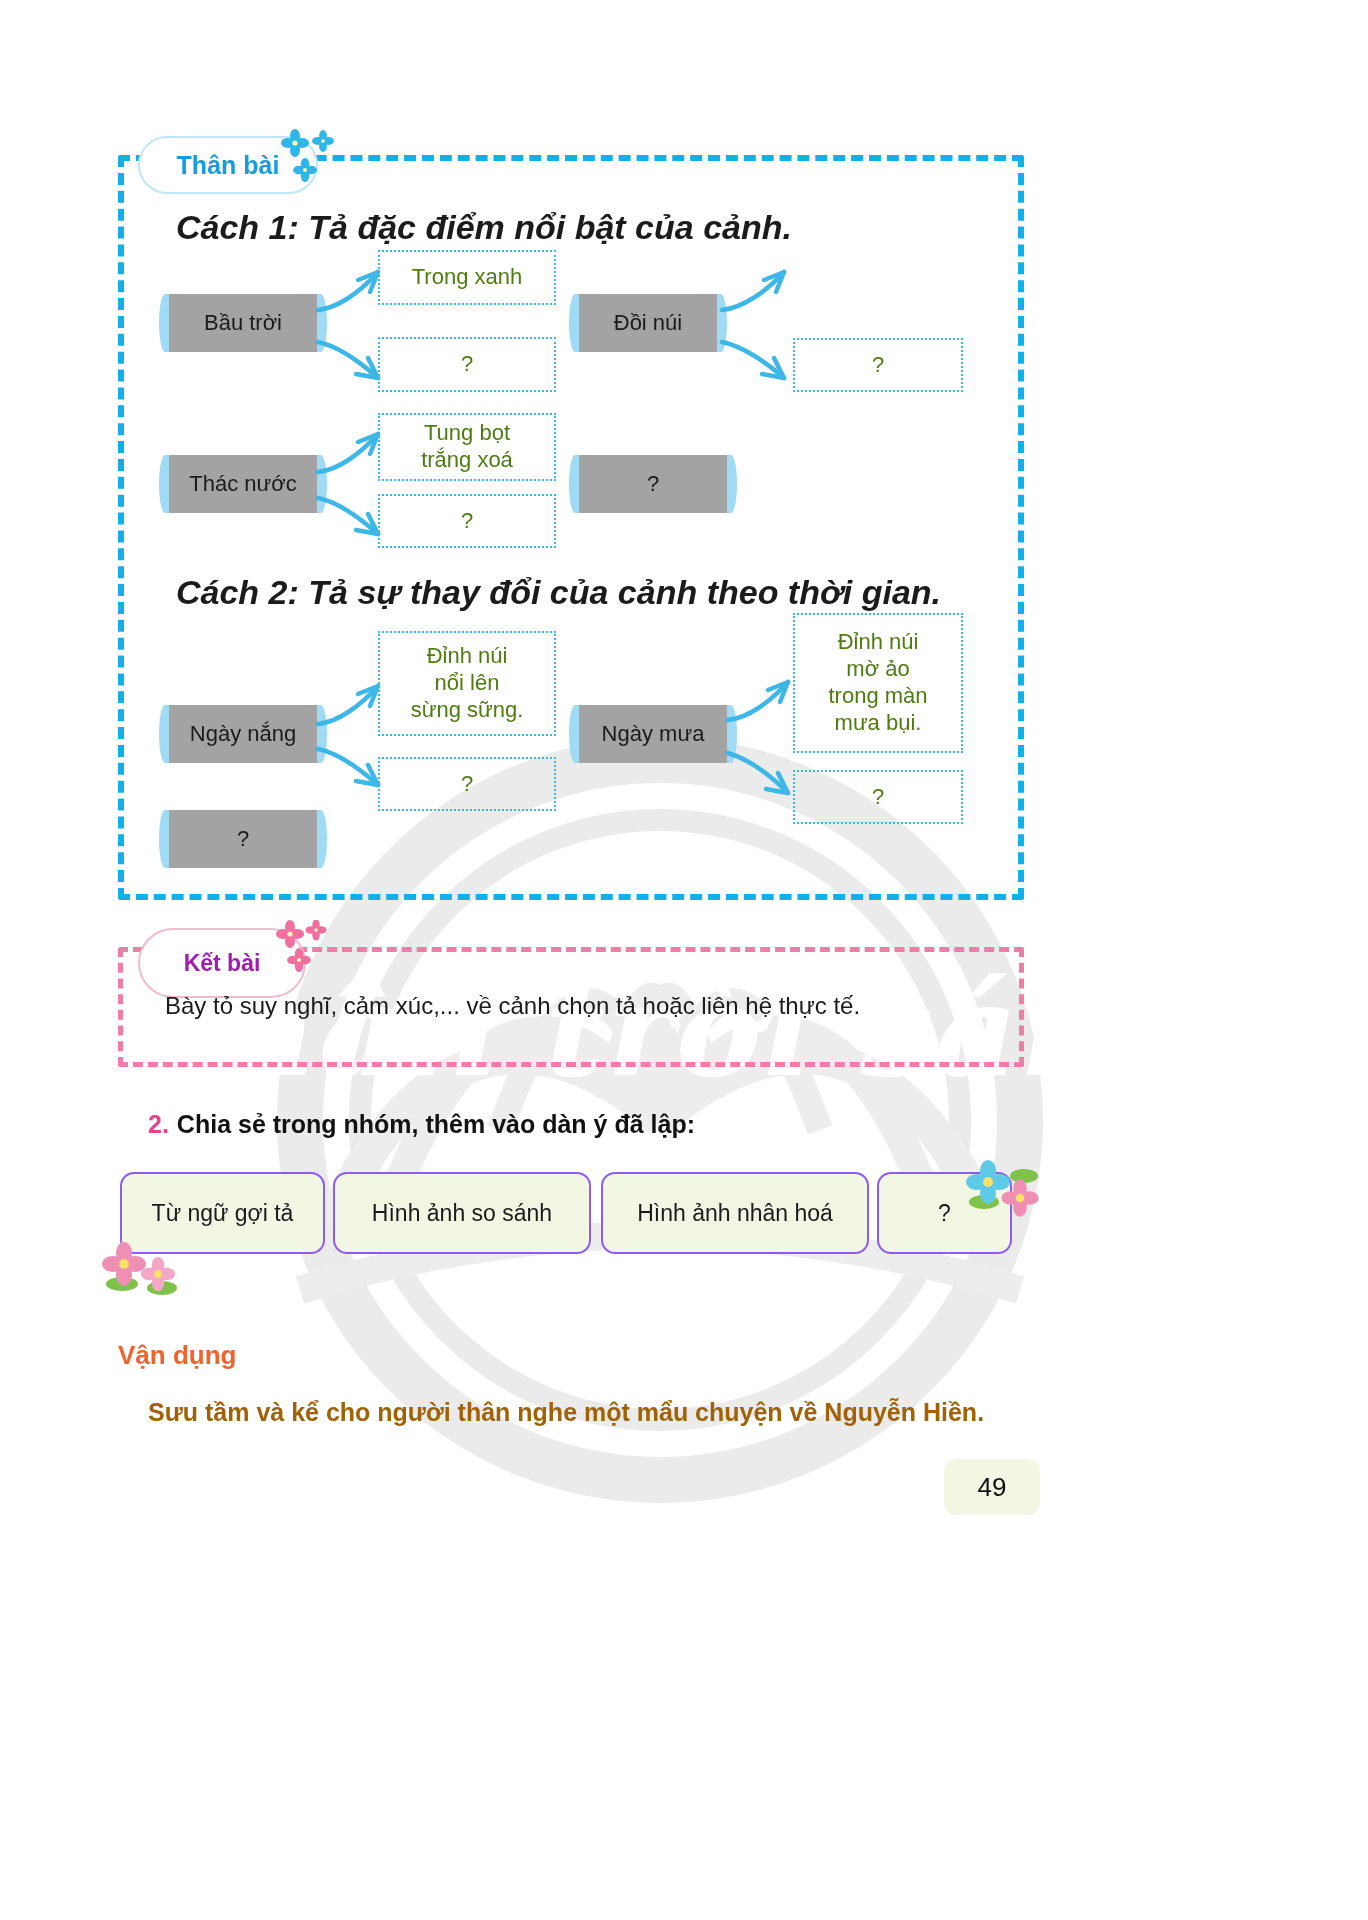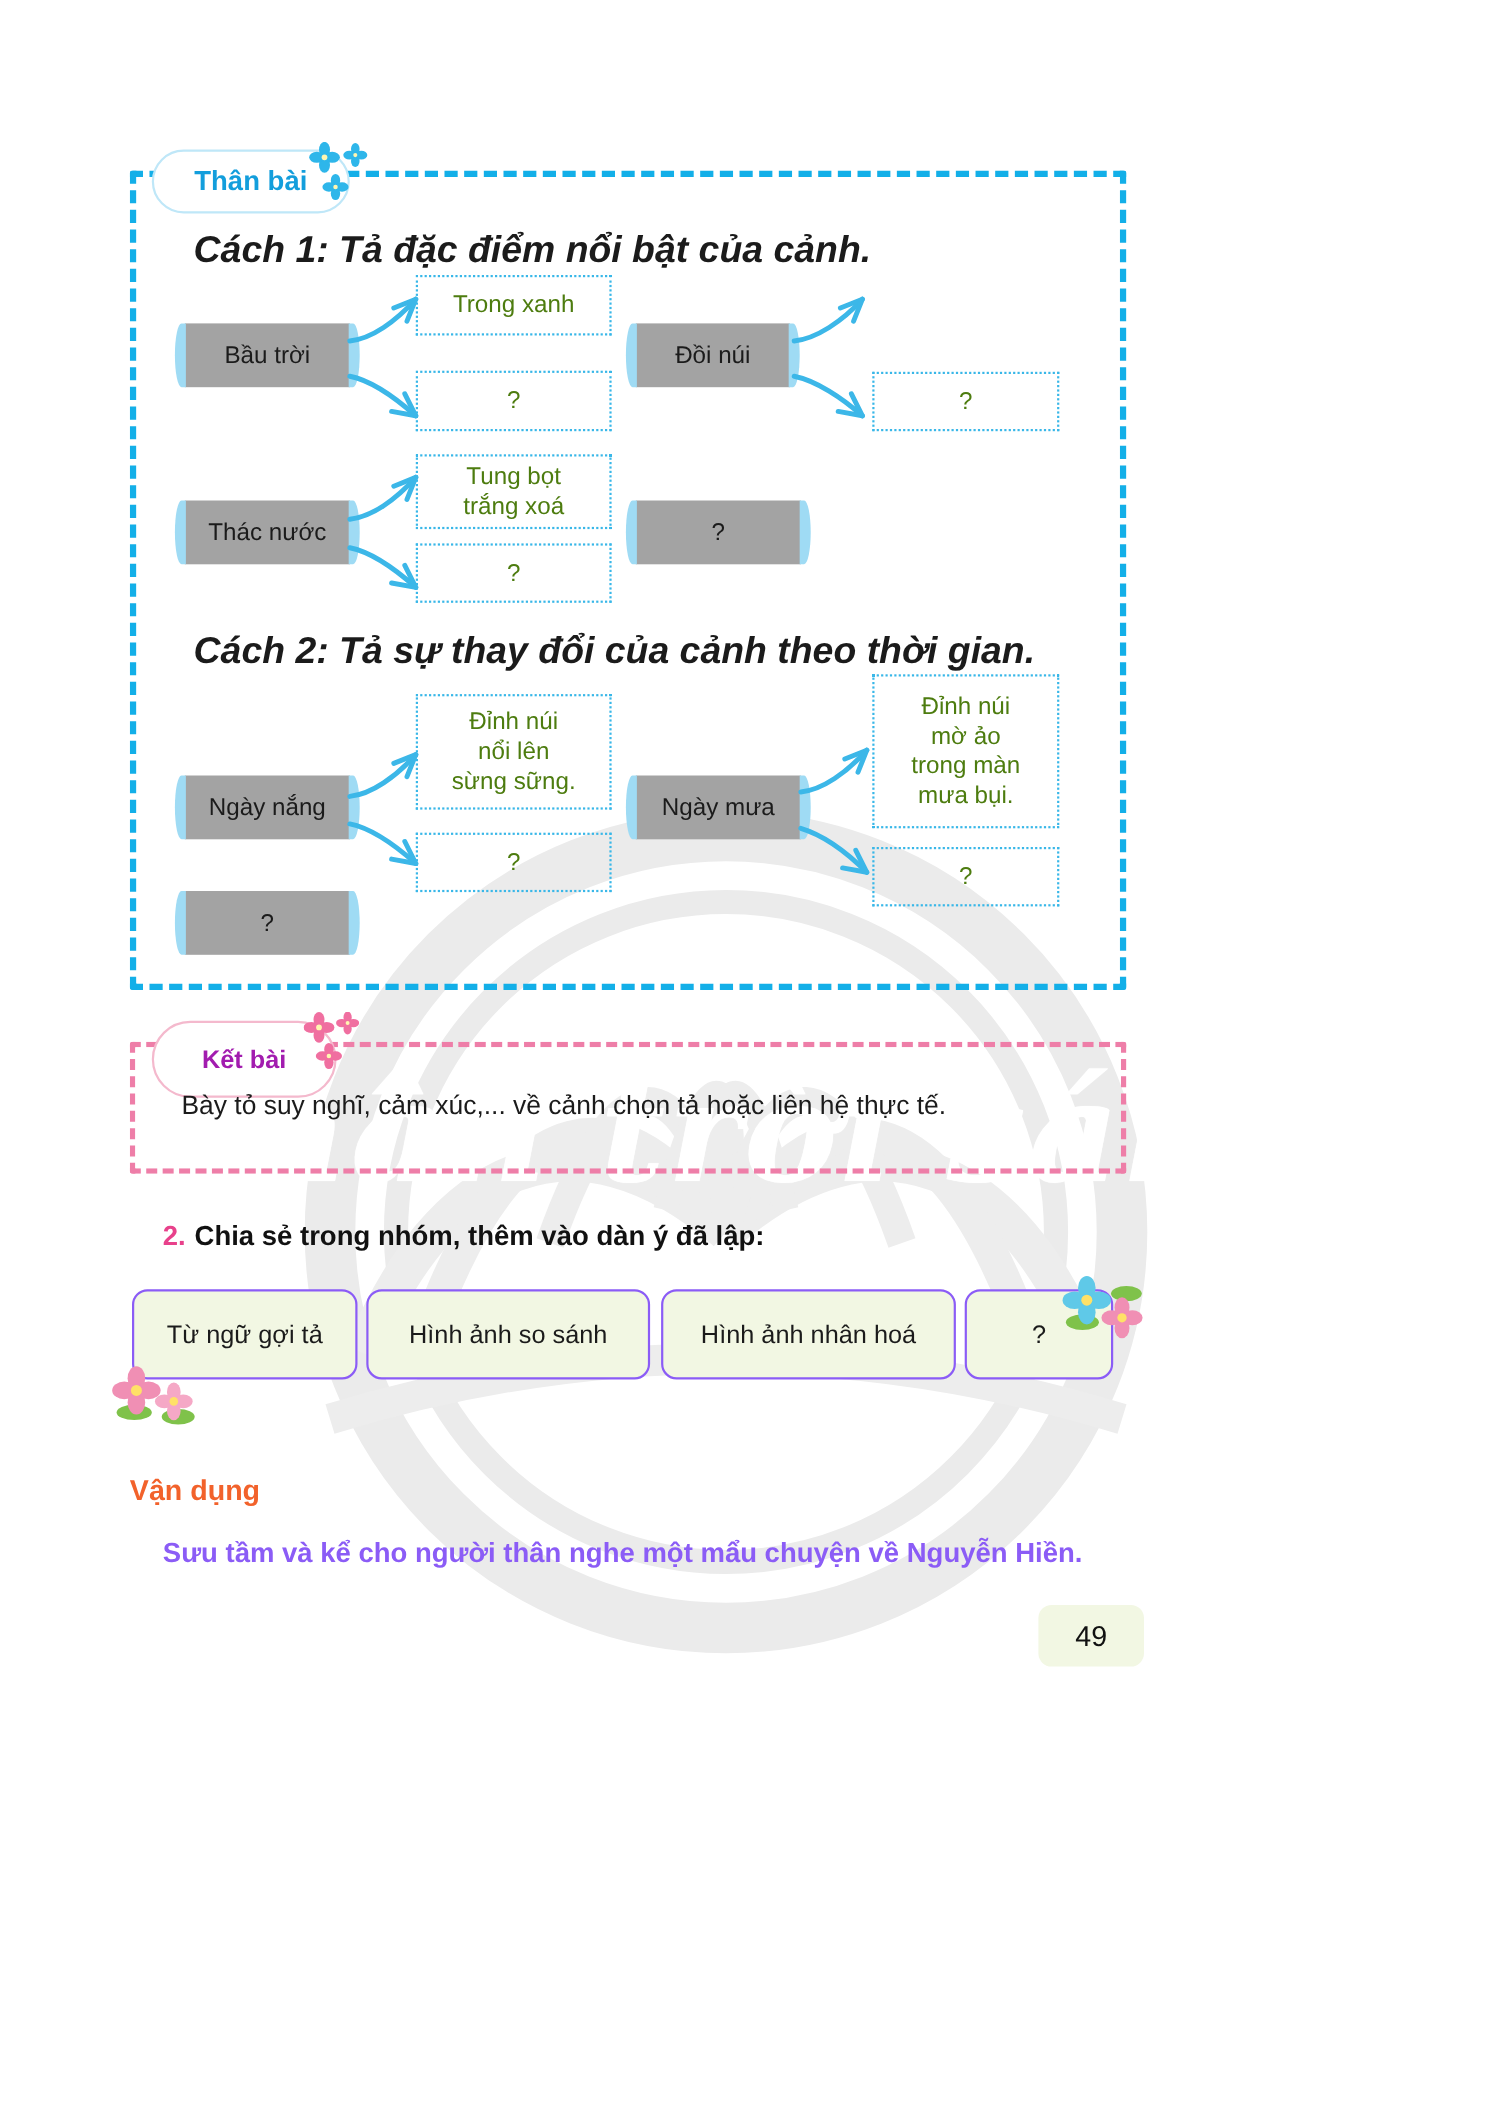--- a/index.html
+++ b/index.html
@@ -145,21 +145,21 @@
   #bottom-left-flowers{ position:absolute; left:100px; top:1238px; z-index:7; }
   #bottom-right-flowers{ position:absolute; left:958px; top:1158px; z-index:7; }
 
   
   #van-dung-title{
     position:absolute; left:118px; top:1340px;
     color:#F2622B; font-weight:bold; font-size:26px;
   }
   #van-dung-text{
     position:absolute; left:148px; top:1398px;
-    color:#8b5cf6; font-weight:bold; font-size:25px; white-space:nowrap;
+    color:#a16207; font-weight:bold; font-size:25px; white-space:nowrap;
   }
 
   
   #page-number-badge{
     position:absolute; left:944px; top:1459px;
     width:96px; height:56px;
     display:flex; align-items:center; justify-content:center;
     background:#F2F7E3; border-radius:12px;
     font-size:26px; color:#111; font-weight:normal;
   }

